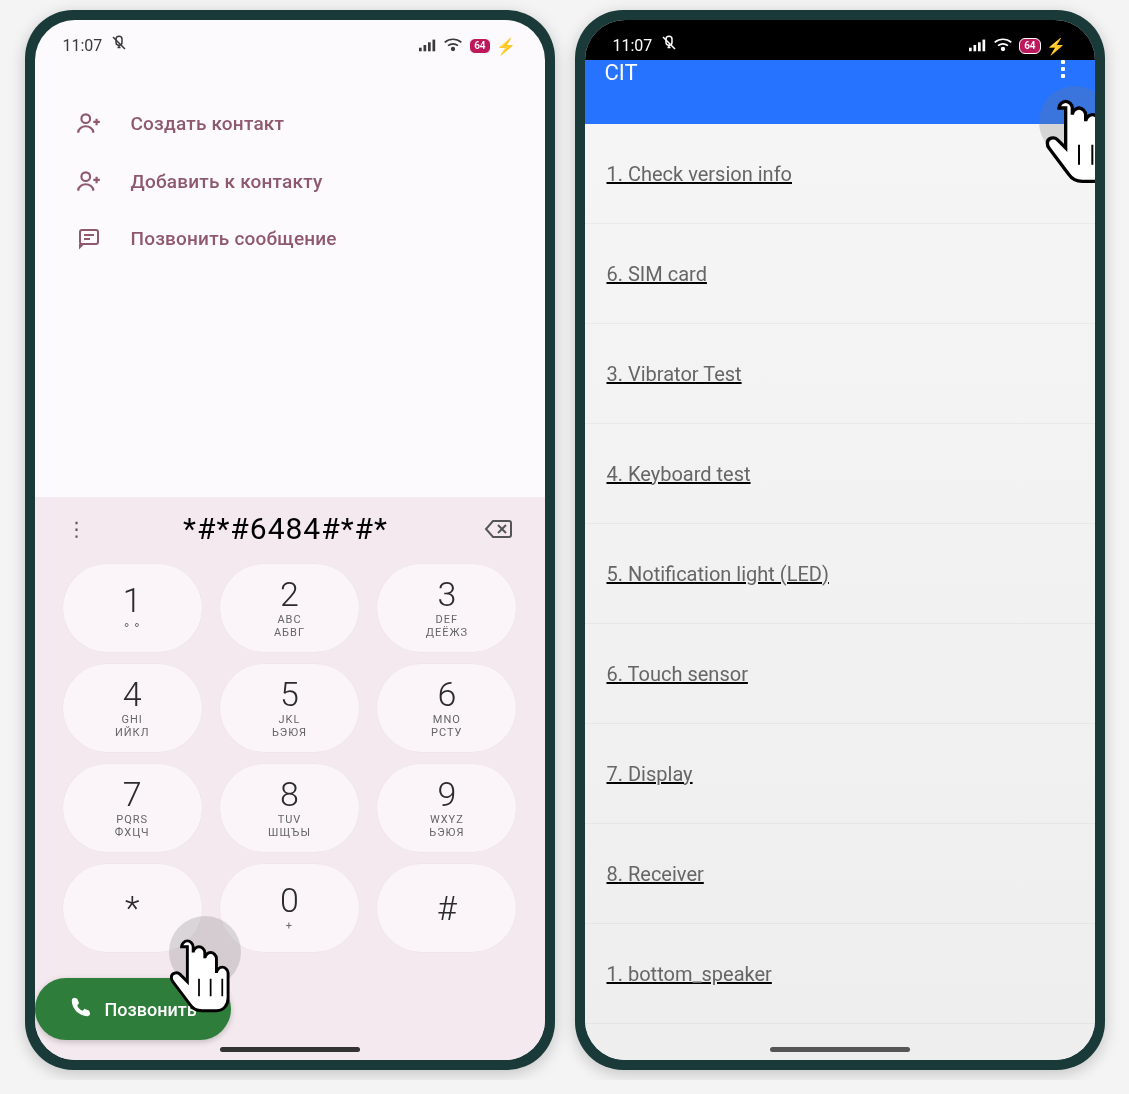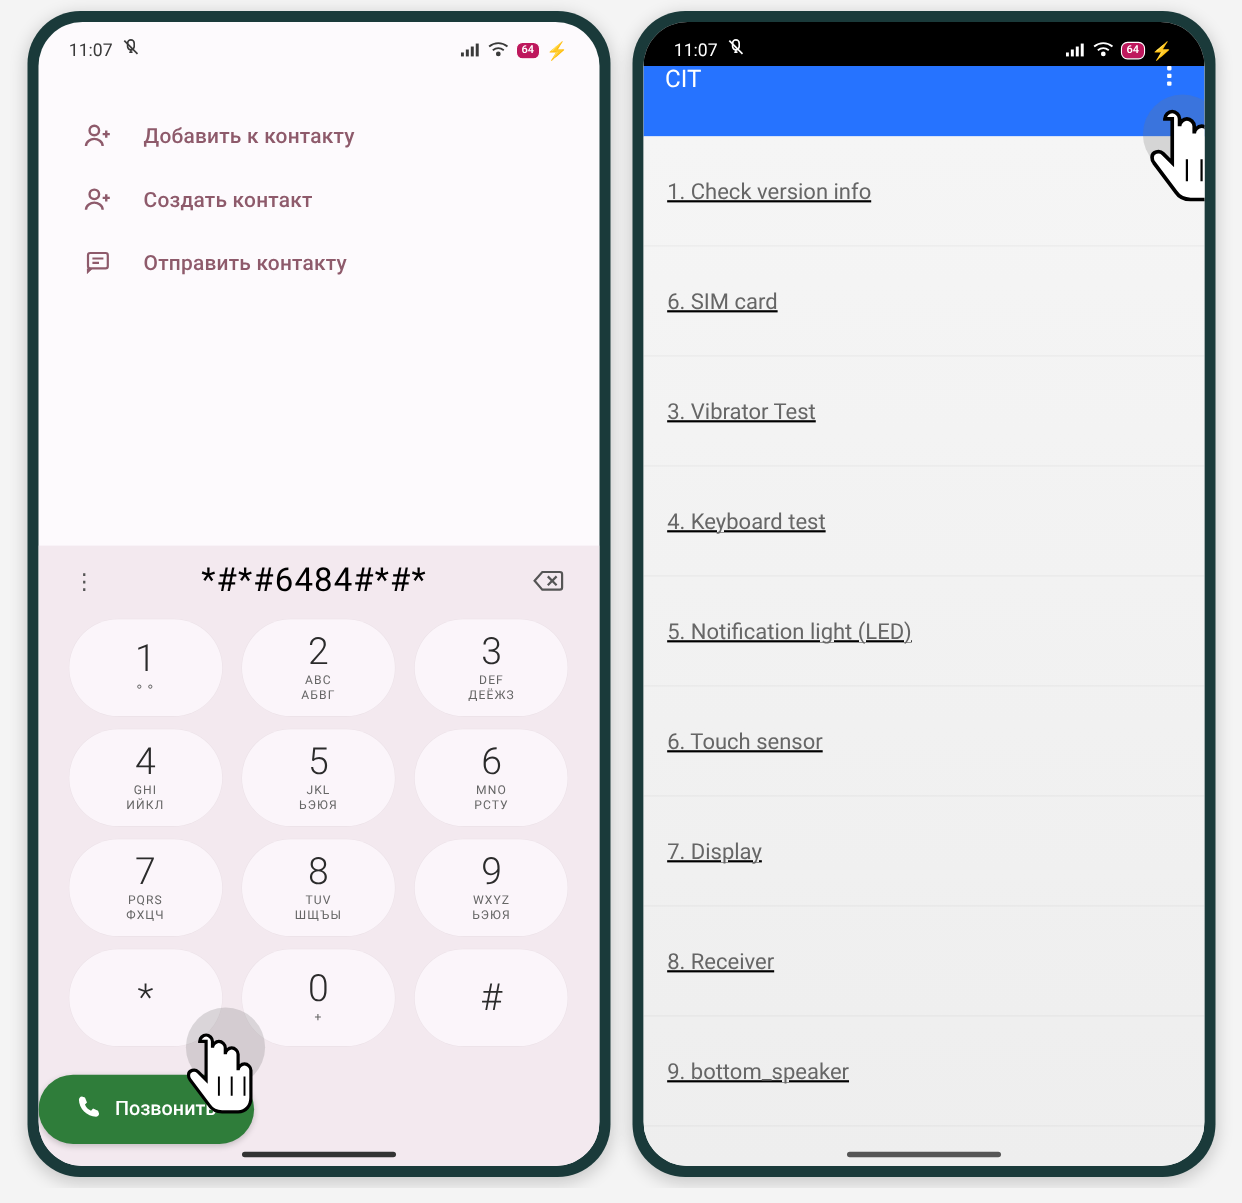--- a/index.html
+++ b/index.html
@@ -232,43 +232,43 @@
     <div class="top-actions">
       <div class="action-row">
         <span class="ic">
           <svg width="26" height="26" viewBox="0 0 24 24" fill="none" stroke="#8e5a6b" stroke-width="2">
               <circle cx="9" cy="8" r="4"></circle>
               <path d="M2 21c0-4 4-6 7-6s7 2 7 6"></path>
               <path d="M19 8v6"></path>
               <path d="M16 11h6"></path>
             </svg>
         </span>
-        <span class="lbl">Добавить к контакту</span>
+        <span class="lbl">Создать контакт</span>
       </div>
       <div class="action-row">
         <span class="ic">
           <svg width="26" height="26" viewBox="0 0 24 24" fill="none" stroke="#8e5a6b" stroke-width="2">
               <circle cx="9" cy="8" r="4"></circle>
               <path d="M2 21c0-4 4-6 7-6s7 2 7 6"></path>
               <path d="M19 8v6"></path>
               <path d="M16 11h6"></path>
             </svg>
         </span>
-        <span class="lbl">Создать контакт</span>
+        <span class="lbl">Добавить к контакту</span>
       </div>
       <div class="action-row">
         <span class="ic">
           <svg width="24" height="24" viewBox="0 0 24 24" fill="none" stroke="#8e5a6b" stroke-width="2">
               <rect x="3" y="4" width="18" height="14" rx="2"></rect>
               <path d="M7 9h10"></path>
               <path d="M7 13h6"></path>
               <path d="M6 18l-3 3v-3"></path>
             </svg>
         </span>
-        <span class="lbl">Отправить контакту</span>
+        <span class="lbl">Позвонить сообщение</span>
       </div>
     </div>
 
     <div class="dial-input-area">
       <div class="dial-input-row">
         <div class="dial-menu">⋮</div>
         <div class="dial-entry">*#*#6484#*#*</div>
         <div class="dial-backspace">
           <svg width="30" height="24" viewBox="0 0 30 24" fill="none" stroke="#555" stroke-width="2">
               <path d="M9 4h16a2 2 0 0 1 2 2v12a2 2 0 0 1-2 2H9l-7-8 7-8z"></path>
@@ -404,21 +404,21 @@
 
     <div class="cit-list" id="cit-list">
         <div class="cit-item">1. Check version info</div>
         <div class="cit-item">6. SIM card</div>
         <div class="cit-item">3. Vibrator Test</div>
         <div class="cit-item">4. Keyboard test</div>
         <div class="cit-item">5. Notification light (LED)</div>
         <div class="cit-item">6. Touch sensor</div>
         <div class="cit-item">7. Display</div>
         <div class="cit-item">8. Receiver</div>
-        <div class="cit-item">9. bottom_speaker</div>
+        <div class="cit-item">1. bottom_speaker</div>
       </div>
 
     <div class="cursor-bubble" style="right:-16px; top:66px;"></div>
     <div class="cursor-hand" style="right:-34px; top:78px;">
       <svg width="100" height="110" viewBox="0 0 60 66">
           <path fill="#fff" stroke="#000" stroke-width="2" d="M22 6v24l-5-5c-2-2-6-1-6 2 0 1 0 2 1 3l12 16c2 3 5 4 8 4h10c5 0 8-4 8-9V24c0-2-2-4-4-4s-4 2-4 4V14c0-2-2-4-4-4s-4 2-4 4V10c0-2-2-4-4-4s-4 2-4 4V6c0-2-2-4-4-4s-4 2-4 4z"></path>
           <path stroke="#000" stroke-width="1.2" d="M30 28v12M38 28v12M46 28v12"></path>
         </svg>
     </div>
 

